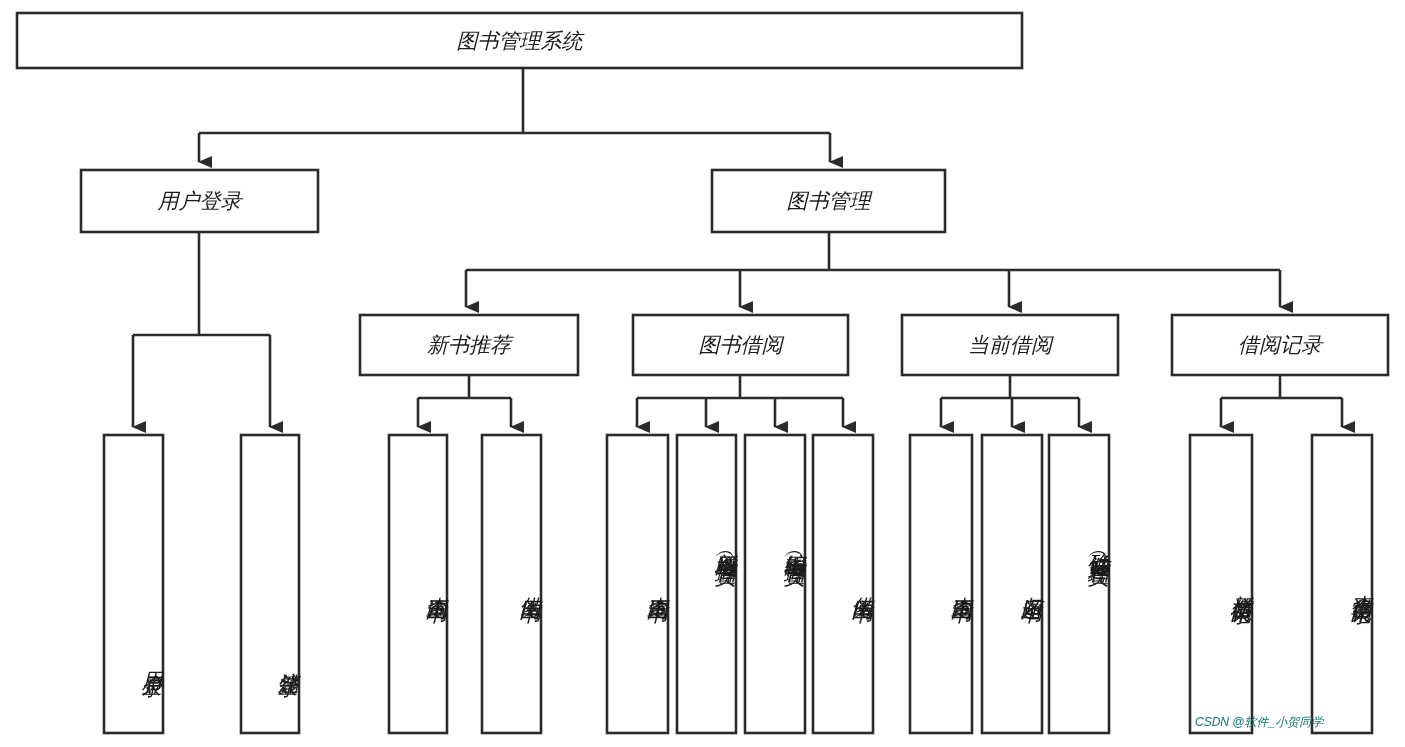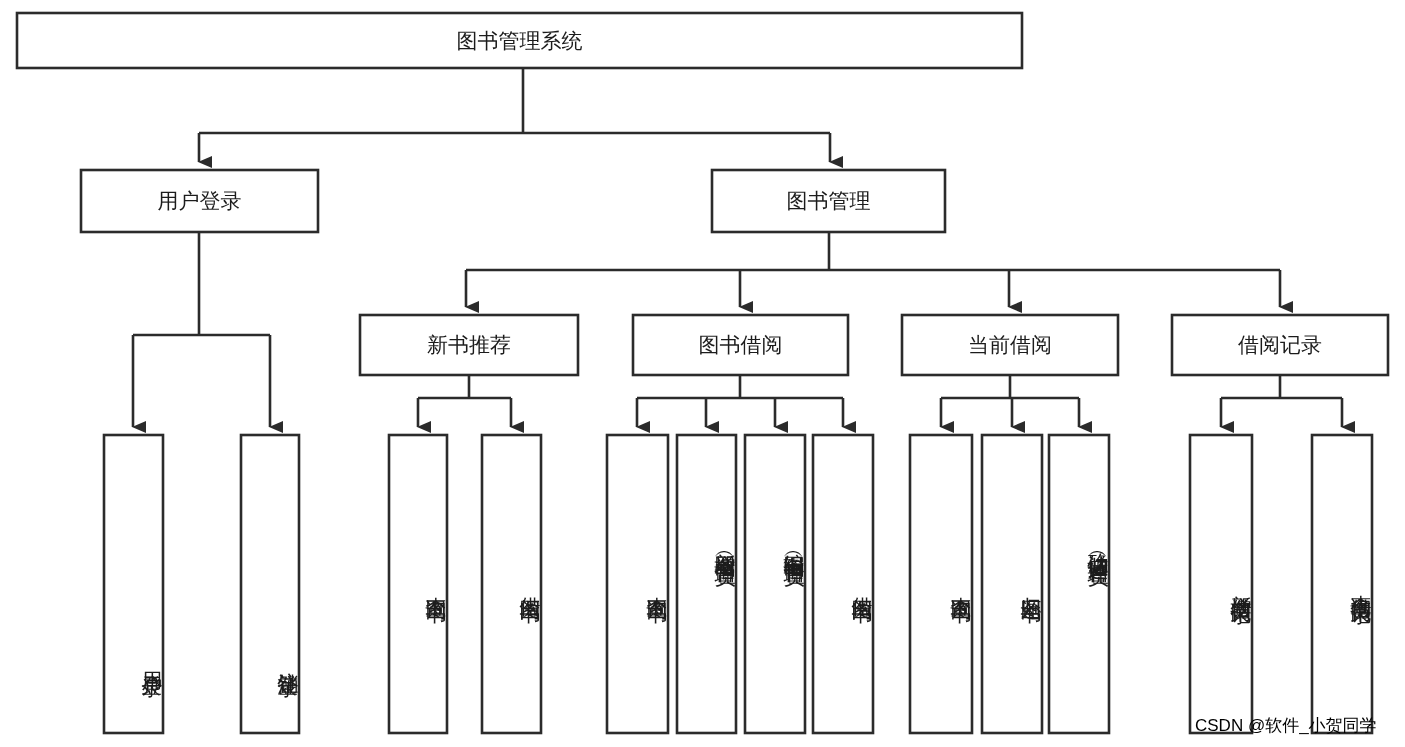--- a/index.html
+++ b/index.html
@@ -11,20 +11,21 @@
     width: 1405px;
     height: 747px;
     font-family: "Liberation Sans", "DejaVu Sans", sans-serif;
     overflow: hidden;
     position: relative;
   }
   #diagram-root {
     position: relative;
     width: 1405px;
     height: 747px;
+    font-style: italic;
   }
   svg#diagram-svg {
     position: absolute;
     top: 0;
     left: 0;
     width: 1405px;
     height: 747px;
   }
   .node-box {
     fill: #ffffff;
@@ -57,22 +58,22 @@
     letter-spacing: 2px;
     white-space: nowrap;
     pointer-events: none;
     text-align: center;
   }
   .watermark {
     position: absolute;
     left: 1195px;
     top: 714px;
     font-family: "Liberation Sans", "DejaVu Sans", sans-serif;
-    font-size: 17px;
-    color: #000000;
+    font-size: 12px;
+    color: #0f766e;
     white-space: nowrap;
   }
 </style>
 </head>
 <body>
 
 <div id="diagram-root">
 
   <svg id="diagram-svg" viewBox="0 0 1405 747">
     <defs>

